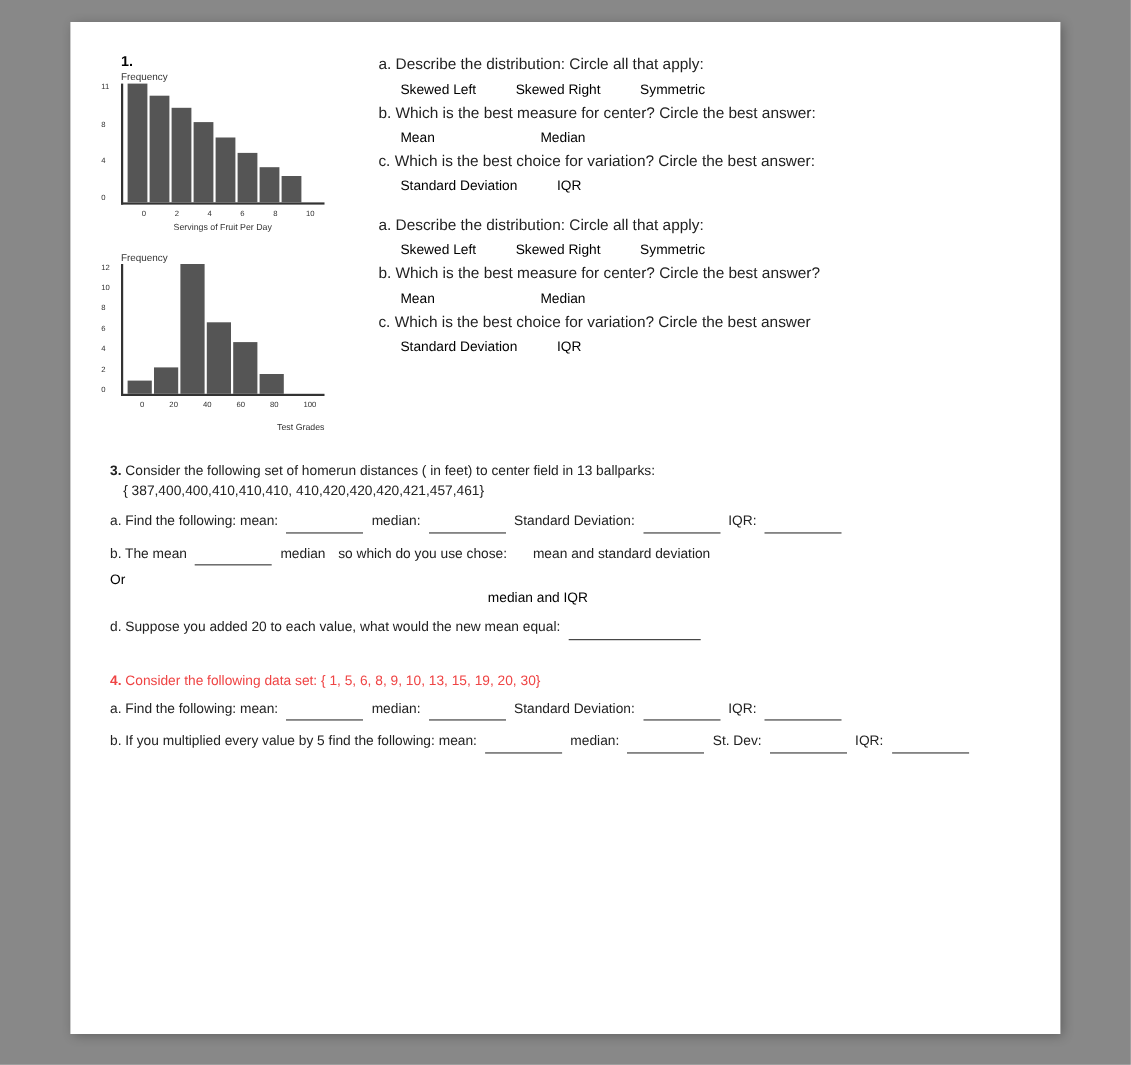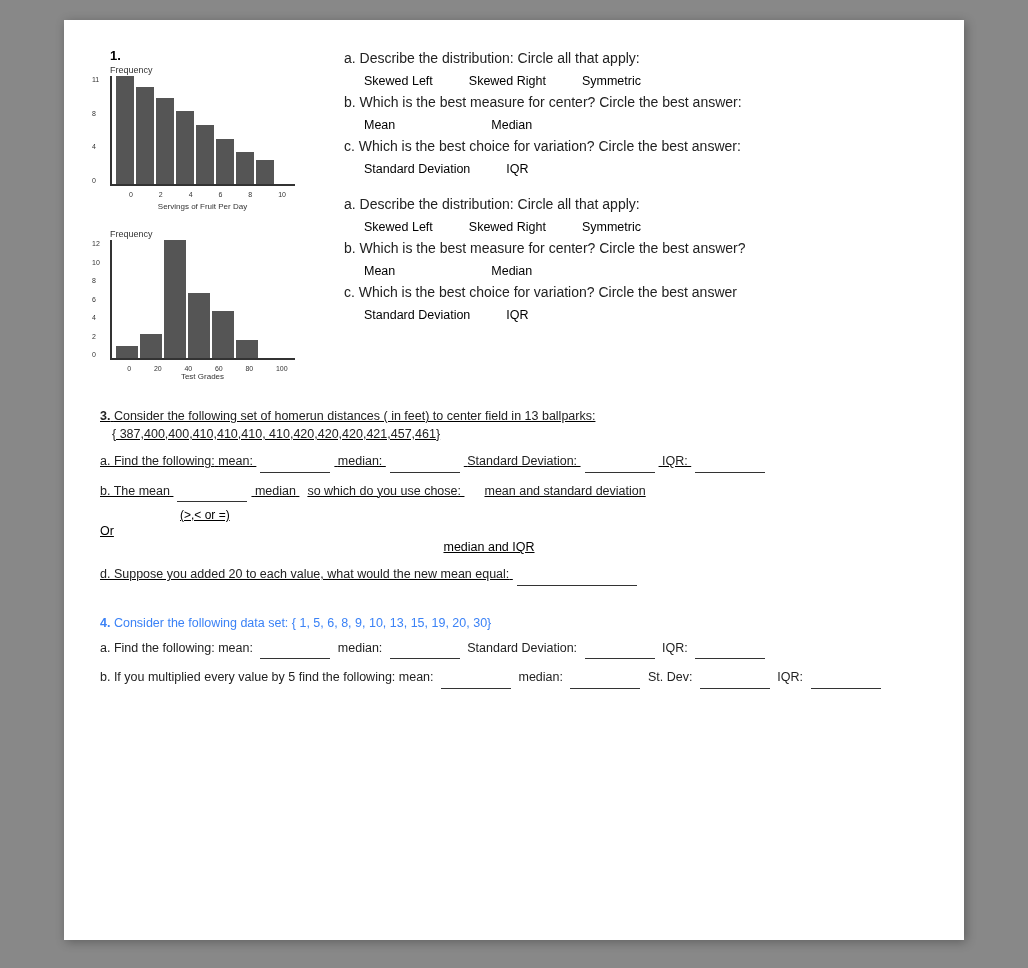--- a/index.html
+++ b/index.html
@@ -46,21 +46,20 @@
     }
     .q-options {
       display: flex;
       gap: 36px;
       margin-left: 20px;
       margin-bottom: 4px;
       font-size: 12.5px;
     }
     .q3-section {
       margin-top: 10px;
-      text-decoration: underline;
     }
     .fill-line {
       display: inline-block;
       border-bottom: 1px solid #333;
       min-width: 70px;
       margin: 0 4px;
       vertical-align: bottom;
     }
     .answer-row {
       font-size: 12.5px;
@@ -138,21 +137,21 @@
 
             <div style="position:absolute; bottom:-14px; left:4px; width:100%; display:flex; justify-content:space-around; font-size:7px; color:#333;">
               <span>0</span>
                 <span>20</span>
                 <span>40</span>
                 <span>60</span>
                 <span>80</span>
                 <span>100</span>
             </div>
           </div>
-          <div style="font-size:8px; color:#333; text-align:center; margin-top:12px; width:185px;">Test Grades</div>
+          <div style="font-size:8px; color:#333; text-align:right; margin-top:24px; width:185px;">Test Grades</div>
         </div>
       </div>
     </div>
 
     <div class="questions-col">
 
       <div class="section-q">
         <div class="q-line">a.  Describe the distribution: Circle all that apply:</div>
         <div class="q-options">
           <span>Skewed Left</span>
@@ -207,35 +206,34 @@
       <span>  IQR: </span><span class="fill-line">&nbsp;&nbsp;&nbsp;&nbsp;&nbsp;&nbsp;</span>
     </div>
 
     <div class="answer-row">
       <span>b.  The mean</span>
       <span class="fill-line">&nbsp;&nbsp;&nbsp;&nbsp;</span>
       <span> </span><span>median</span>
       <span style="margin-left:8px;">so which do you use chose:</span>
       <span style="margin-left:20px;">mean and standard deviation</span>
     </div>
-    <div style="font-size:12px; margin-left:80px; margin-bottom:2px;">(&gt;,&lt; or =)</div>
     <div style="font-size:12.5px; margin-right:103px; margin-bottom:2px;">Or</div>
     <div style="font-size:12.5px; text-align:center; margin-right:50px; margin-bottom:8px;">median and IQR</div>
 
 
     <div class="answer-row">
       <span>d.  Suppose you added 20 to each value, what would the new mean equal:</span>
       <span class="fill-line" style="min-width:120px;">&nbsp;&nbsp;&nbsp;&nbsp;&nbsp;&nbsp;&nbsp;&nbsp;&nbsp;&nbsp;&nbsp;&nbsp;</span>
     </div>
   </div>
 
   <div style="height:24px;"></div>
 
   <div>
-    <div style="font-size:12.5px; color:#3b82f6; margin-bottom:6px;">
+    <div style="font-size:12.5px; color:#ef4444; margin-bottom:6px;">
       <strong>4.</strong>
       <span>Consider the following data set: { 1, 5, 6, 8, 9, 10, 13, 15, 19, 20, 30}</span>
     </div>
 
     <div class="answer-row">
       <span>a.  Find the following:</span>
       <span>  mean: </span><span class="fill-line">&nbsp;&nbsp;&nbsp;&nbsp;&nbsp;&nbsp;</span>
       <span>  median: </span><span class="fill-line">&nbsp;&nbsp;&nbsp;&nbsp;&nbsp;&nbsp;</span>
       <span>  Standard Deviation: </span><span class="fill-line">&nbsp;&nbsp;&nbsp;&nbsp;&nbsp;&nbsp;</span>
       <span>  IQR: </span><span class="fill-line">&nbsp;&nbsp;&nbsp;&nbsp;&nbsp;&nbsp;</span>

